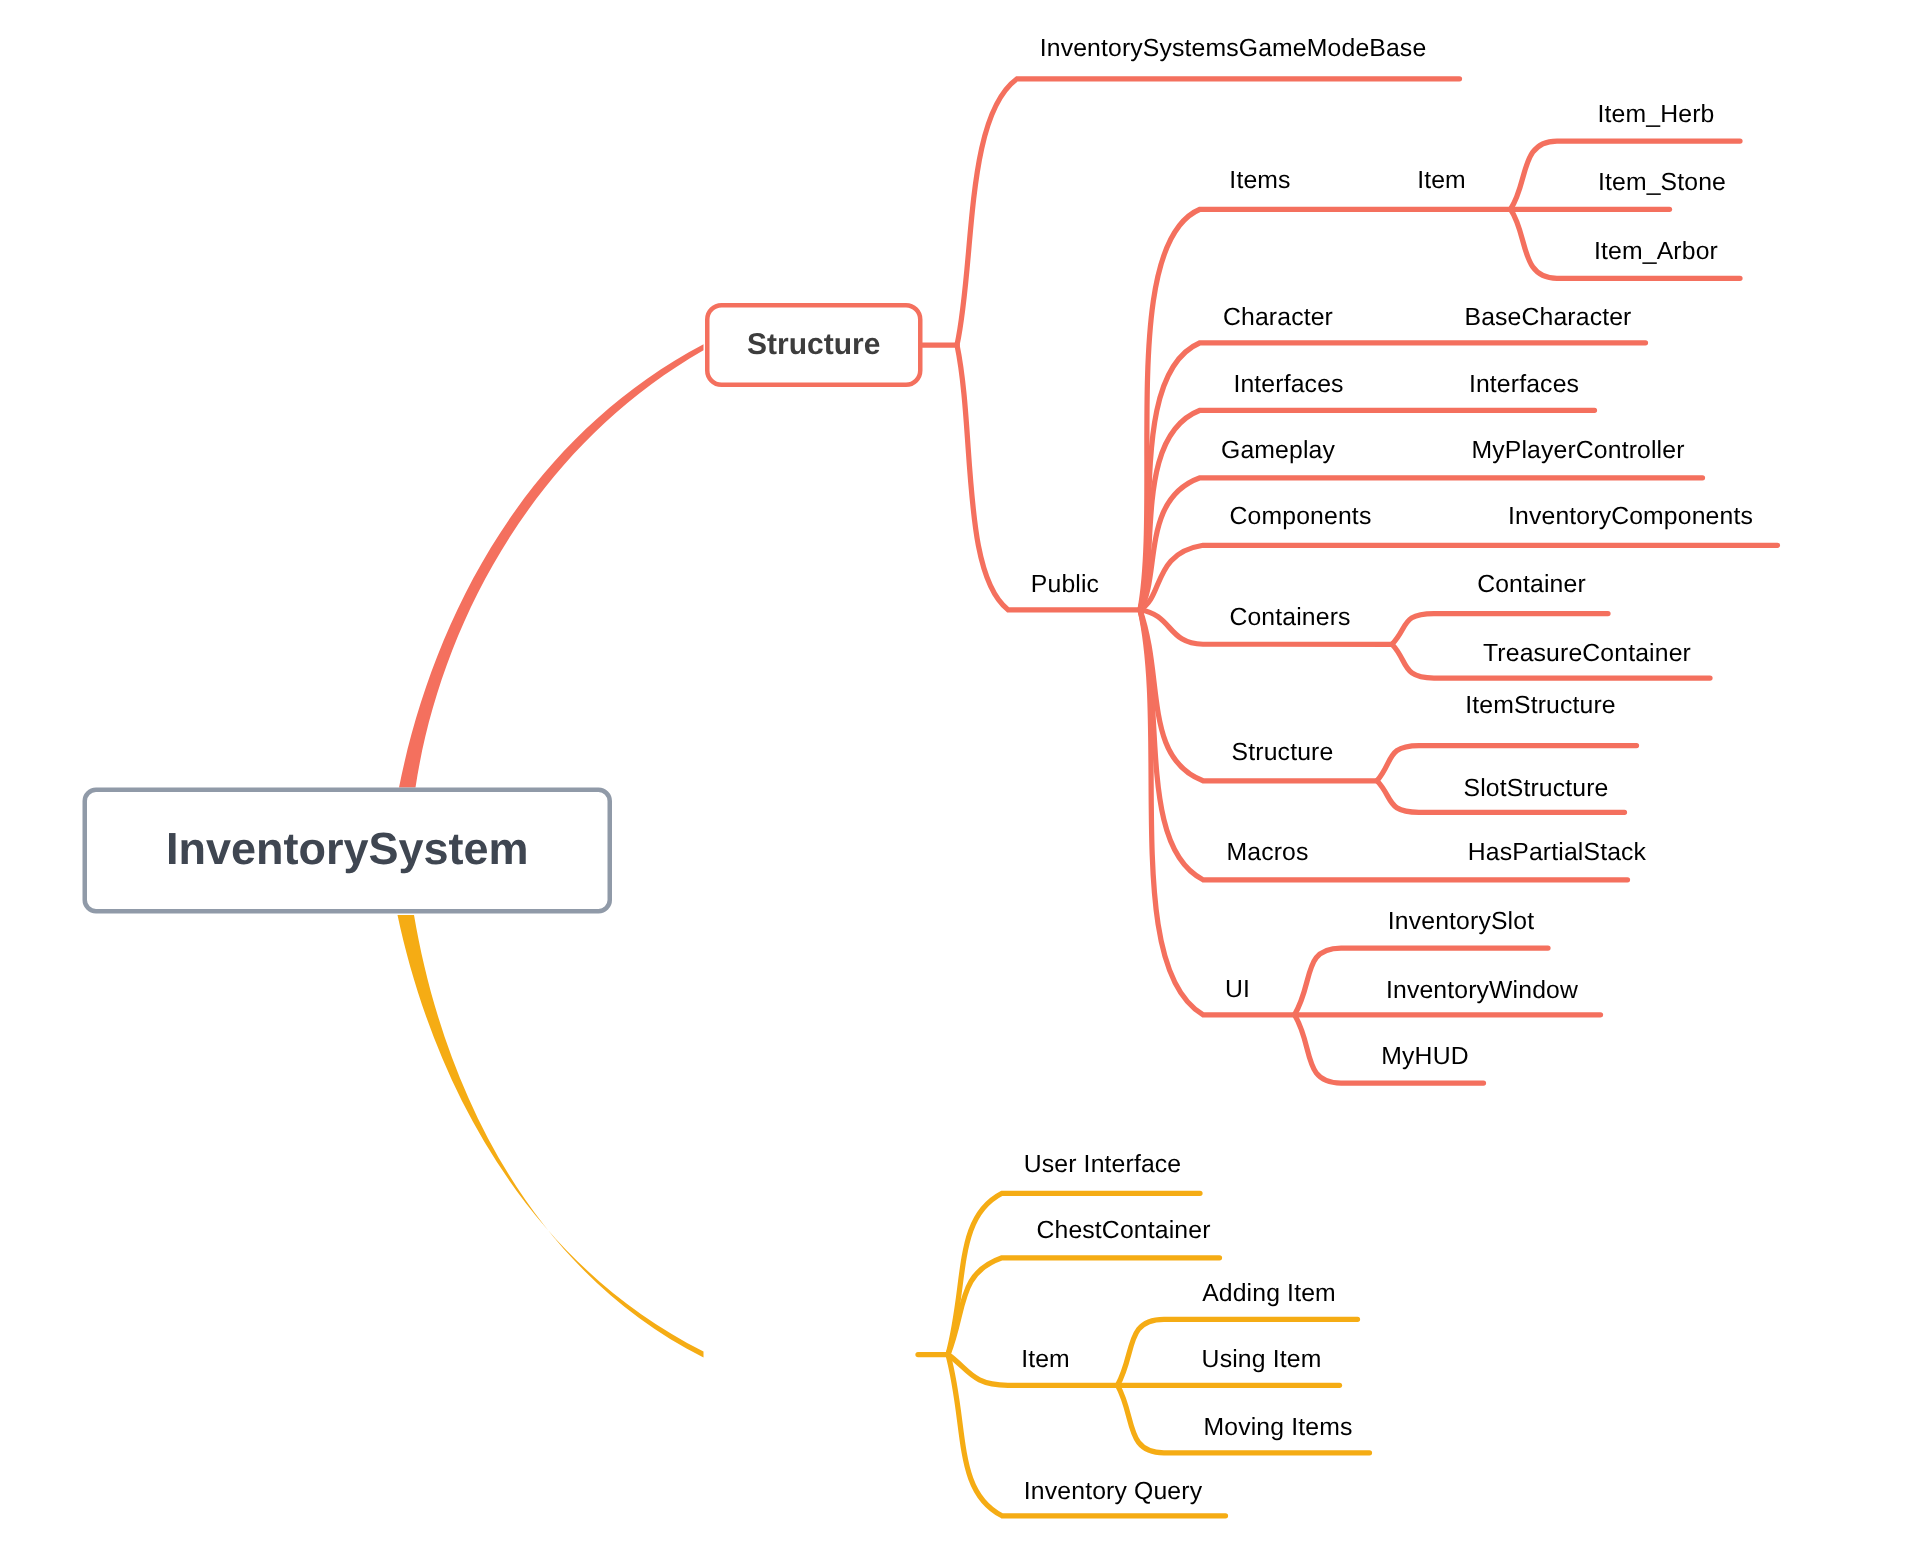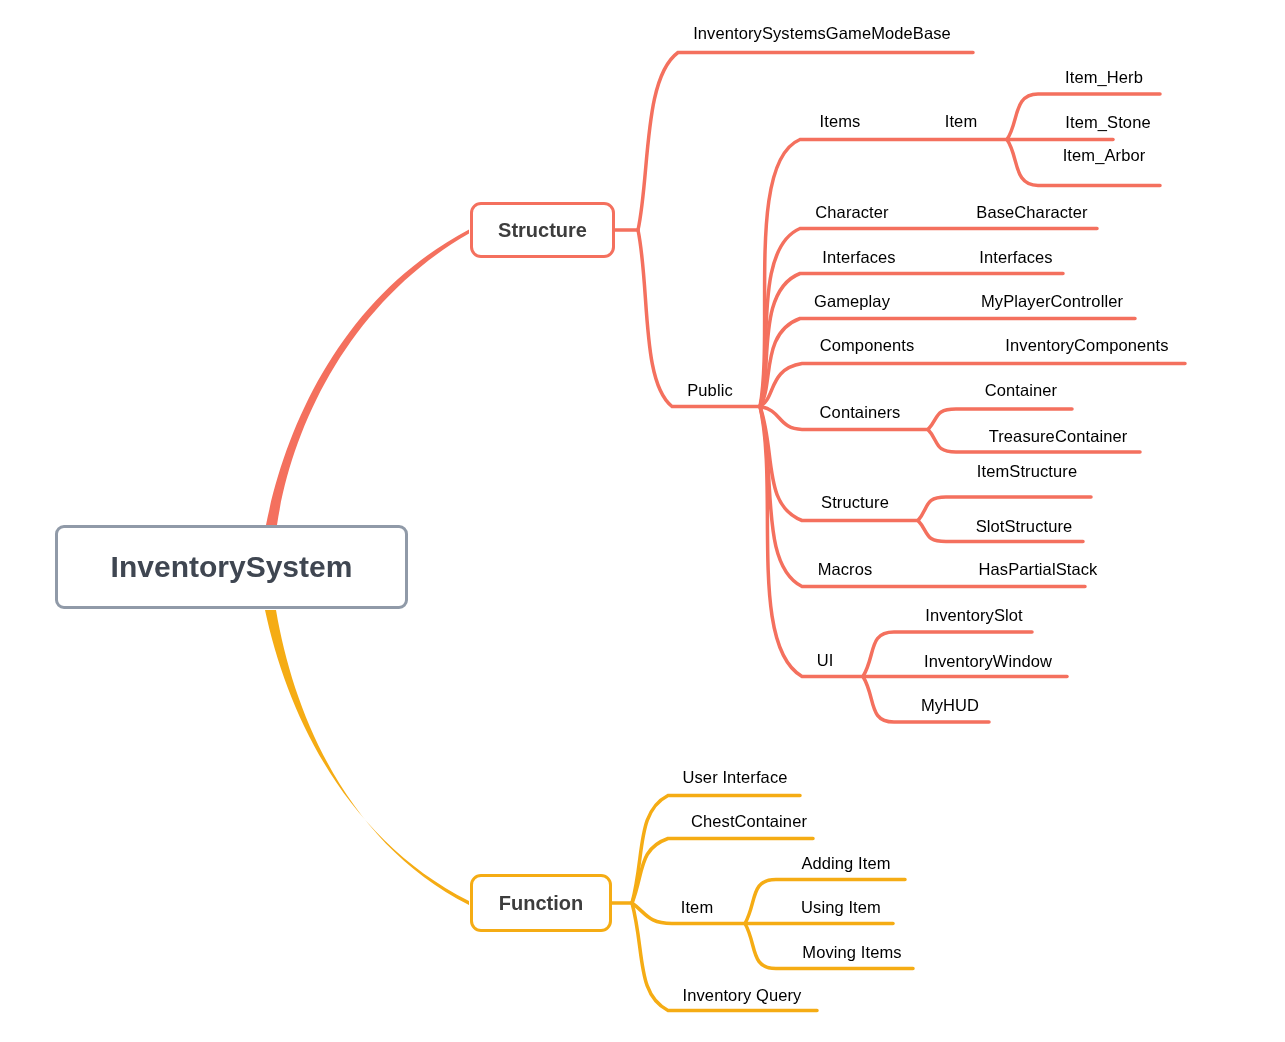--- a/index.html
+++ b/index.html
@@ -75,42 +75,41 @@
       <path d="M 745,923.5 C 757,945 750,968.5 776,968.5 H 913" fill="none" stroke="#f5ac14" stroke-width="3.5" stroke-linecap="round"></path>
     </svg>
 <div class="box root-box" style="left: 55px; top: 525px; width: 353px; height: 84px; border-color: rgb(144, 154, 168);">InventorySystem</div>
     <div class="box branch-box" style="left: 470px; top: 202px; width: 145px; height: 56px; border: 3px solid rgb(244, 112, 94);">Structure</div>
     <div class="label" style="left: 822px; top: 33px;">InventorySystemsGameModeBase</div>
     <div class="label" style="left: 710px; top: 390px;">Public</div>
     <div class="label" style="left: 840px; top: 121px;">Items</div>
     <div class="label" style="left: 961px; top: 121px;">Item</div>
     <div class="label" style="left: 1104px; top: 77px;">Item_Herb</div>
     <div class="label" style="left: 1108px; top: 122px;">Item_Stone</div>
-    <div class="label" style="left: 1104px; top: 155px;">Item_Arbor</div>
+    <div class="label" style="left: 1104px; top: 168px;">Item_Arbor</div>
     <div class="label" style="left: 852px; top: 212px;">Character</div>
     <div class="label" style="left: 1032px; top: 212px;">BaseCharacter</div>
     <div class="label" style="left: 859px; top: 257px;">Interfaces</div>
     <div class="label" style="left: 1016px; top: 257px;">Interfaces</div>
     <div class="label" style="left: 852px; top: 301px;">Gameplay</div>
     <div class="label" style="left: 1052px; top: 301px;">MyPlayerController</div>
     <div class="label" style="left: 867px; top: 345px;">Components</div>
     <div class="label" style="left: 1087px; top: 345px;">InventoryComponents</div>
     <div class="label" style="left: 860px; top: 412px;">Containers</div>
     <div class="label" style="left: 1021px; top: 390px;">Container</div>
     <div class="label" style="left: 1058px; top: 436px;">TreasureContainer</div>
     <div class="label" style="left: 855px; top: 502px;">Structure</div>
     <div class="label" style="left: 1027px; top: 471px;">ItemStructure</div>
     <div class="label" style="left: 1024px; top: 526px;">SlotStructure</div>
     <div class="label" style="left: 845px; top: 569px;">Macros</div>
     <div class="label" style="left: 1016px; top: 569px; padding-left: 44px;">HasPartialStack</div>
     <div class="label" style="left: 825px; top: 660px;">UI</div>
     <div class="label" style="left: 974px; top: 615px;">InventorySlot</div>
     <div class="label" style="left: 988px; top: 661px;">InventoryWindow</div>
     <div class="label" style="left: 950px; top: 705px;">MyHUD</div>
-    <div class="box branch-box" style="left: 470px; top: 874px; width: 142px; height: 58px; border: 3px solid rgb(245, 172, 20);">Function</div>
     <div class="label" style="left: 735px; top: 777px;">User Interface</div>
     <div class="label" style="left: 749px; top: 821px;">ChestContainer</div>
     <div class="label" style="left: 697px; top: 907px;">Item</div>
     <div class="label" style="left: 846px; top: 863px;">Adding Item</div>
     <div class="label" style="left: 841px; top: 907px;">Using Item</div>
     <div class="label" style="left: 852px; top: 952px;">Moving Items</div>
     <div class="label" style="left: 742px; top: 995px;">Inventory Query</div>
   </div>
 
 </body></html>

